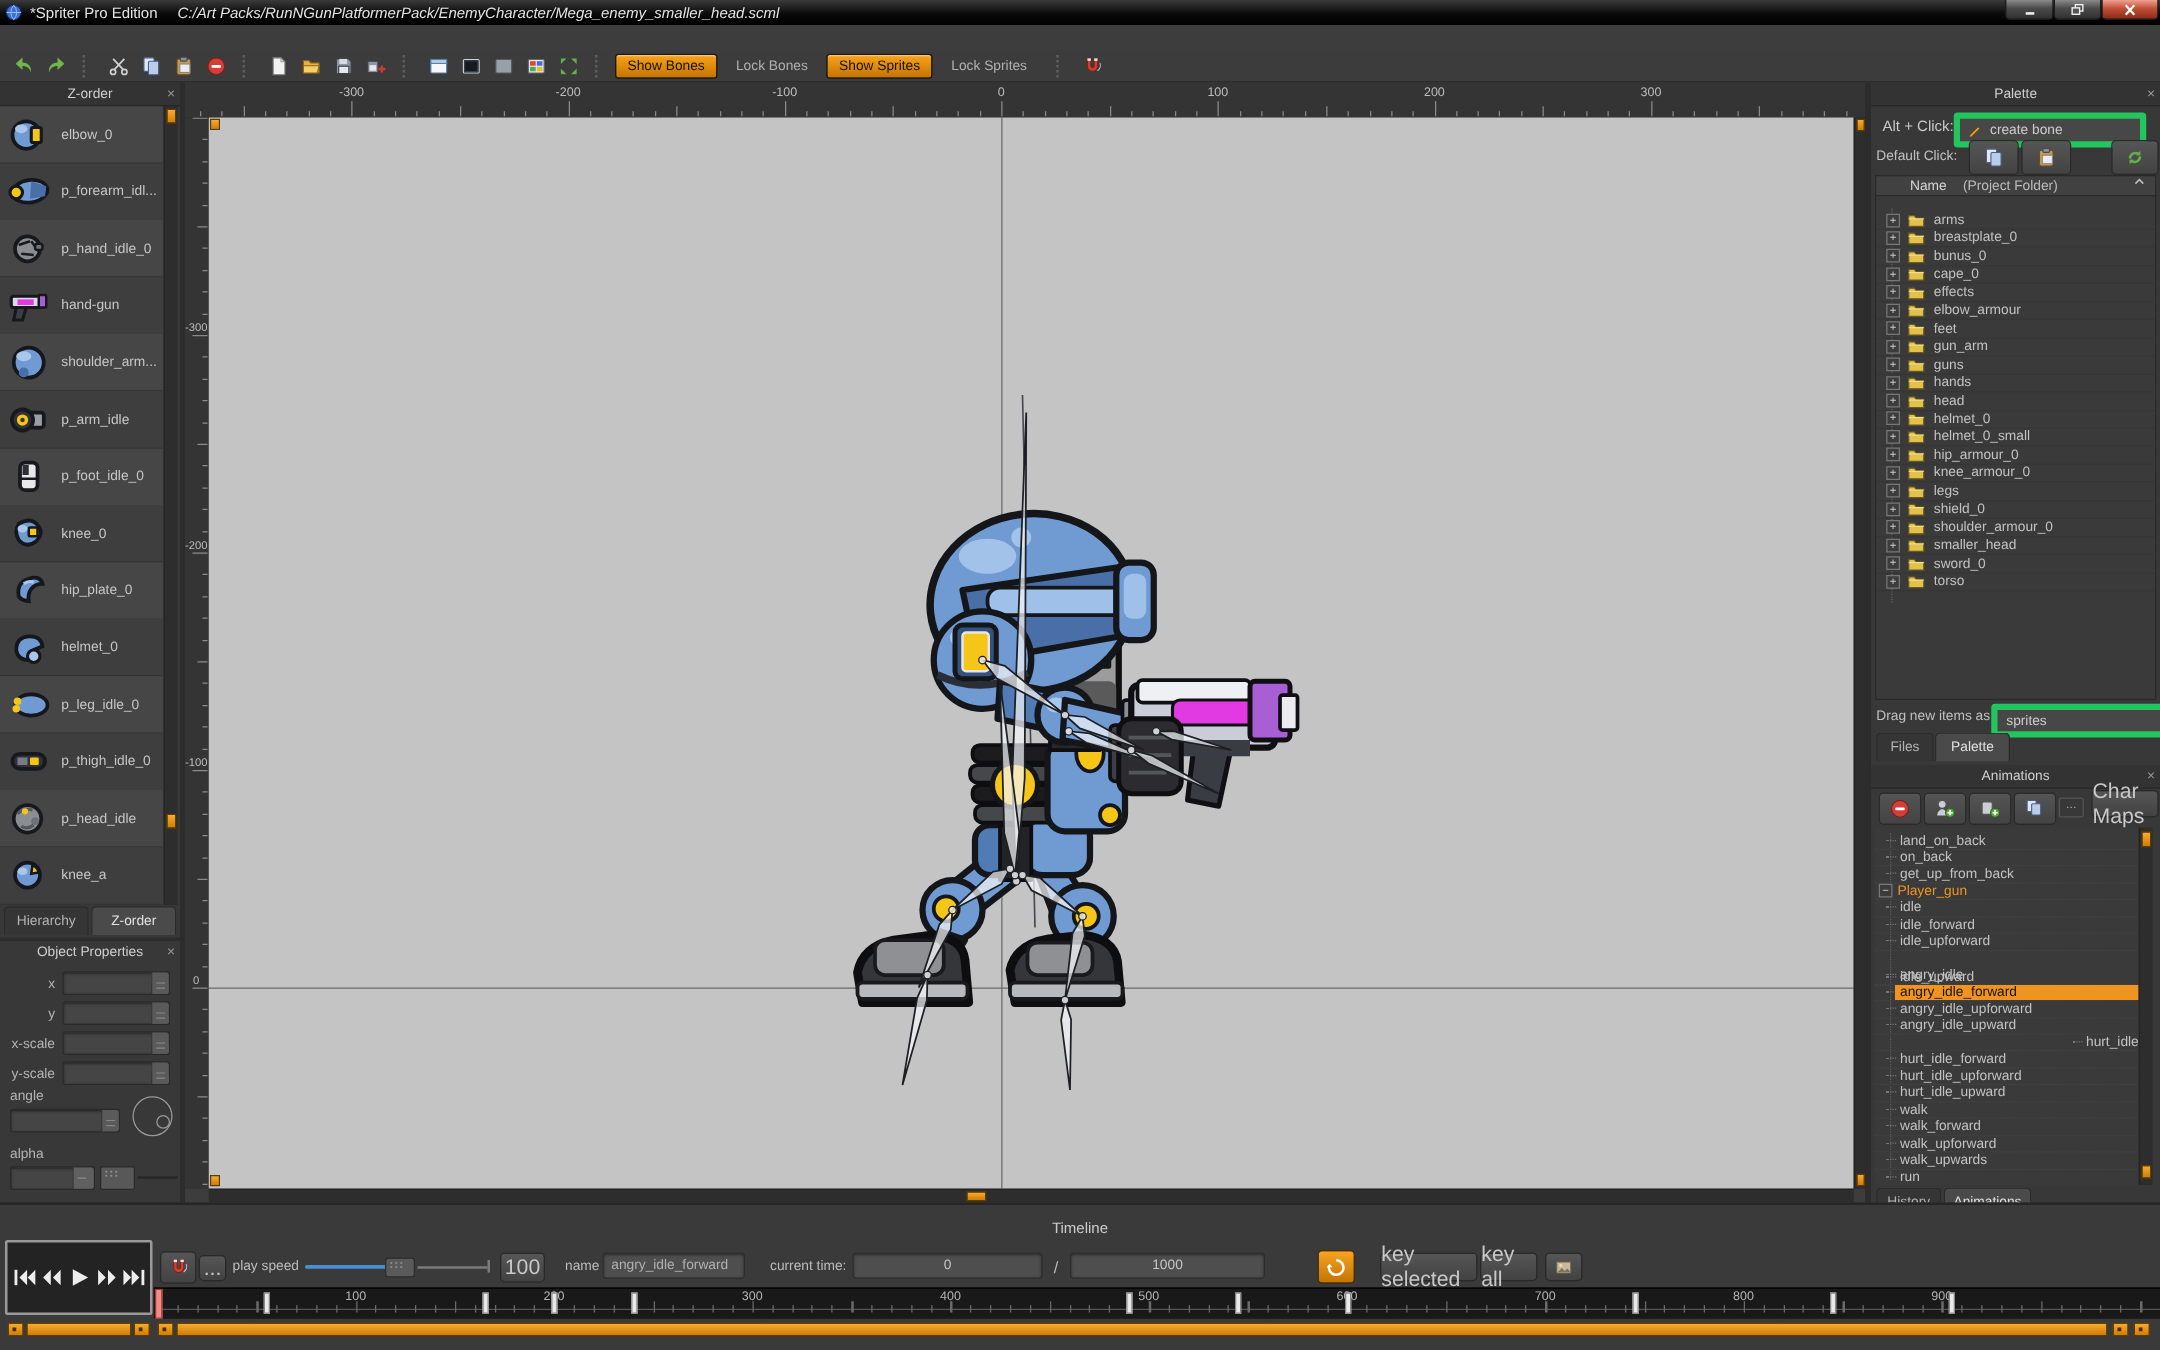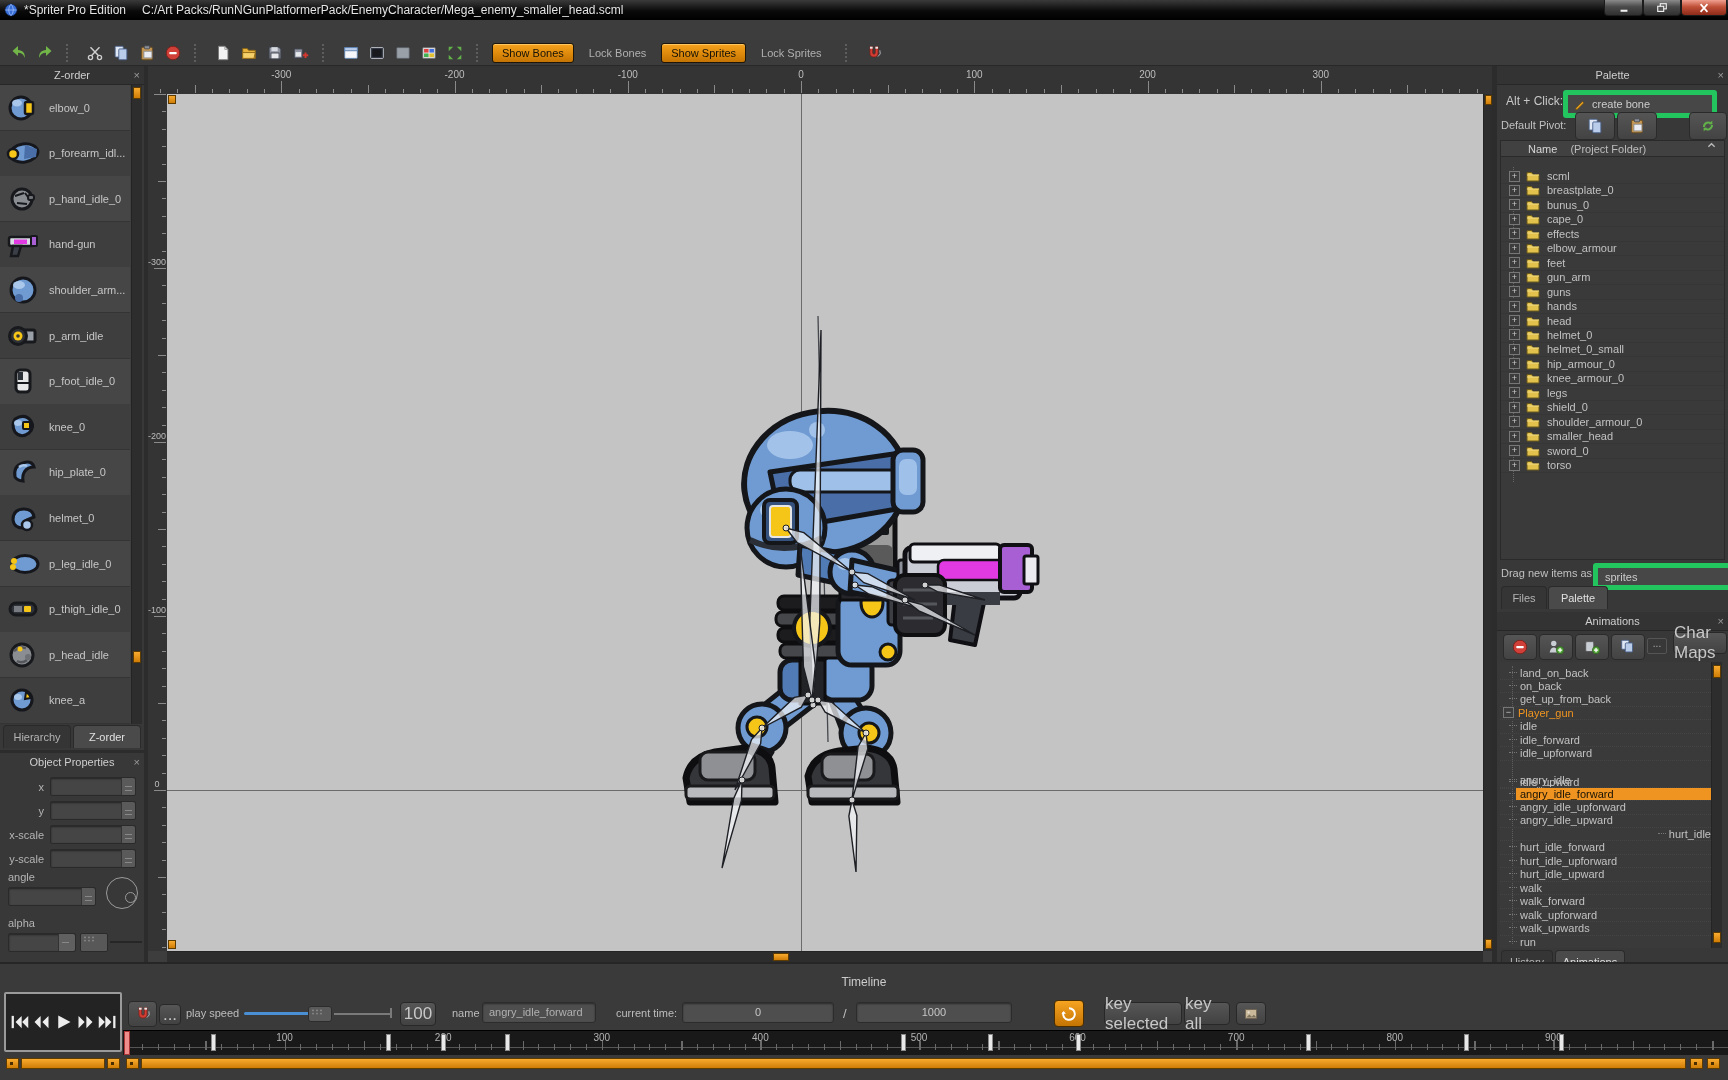--- a/index.html
+++ b/index.html
@@ -77,21 +77,21 @@
 <div id="app">
 
   <div id="titlebar" class="abs">
     <span class="abs" style="left:4px;top:3px;">
         <svg viewBox="0 0 18 18" width="14" height="14" style="display:block">
           <circle cx="9" cy="9" r="7.5" fill="#3a6fd8" stroke="#12316e"></circle>
           <path d="M1.5 9h15M9 1.5a11 11 0 0 1 0 15M9 1.5a11 11 0 0 0 0 15" stroke="#9fc0ff" fill="none" stroke-width="1"></path>
         </svg>
       </span>
     <span class="abs ttl" style="left:24px;">*Spriter Pro Edition</span>
-    <span class="abs ttl" style="left:142px;">C:/Art Packs/RunNGunPlatformerPack/EnemyCharacter/Mega_enemy_smaller_head.scml</span>
+    <span class="abs ttl" style="left:142px;font-style:italic;">C:/Art Packs/RunNGunPlatformerPack/EnemyCharacter/Mega_enemy_smaller_head.scml</span>
     <span class="abs winbtn" style="left:1604px;width:37px;">
         <span>
           <svg viewBox="0 0 18 14" width="18" height="12" style="display:block">
             <rect x="5" y="9" width="8" height="2.4" fill="#f0f0f0"></rect>
           </svg>
         </span>
       </span>
     <span class="abs winbtn" style="left:1643px;width:36px;">
         <span>
           <svg viewBox="0 0 18 14" width="18" height="12" style="display:block">
@@ -701,21 +701,21 @@
     </div>
     <span class="abs" style="left:9px;top:28px;font-size:12px;color:#c8c8c8;">Alt + Click:</span>
     <div class="abs field" style="left:66px;top:24px;width:138px;height:18px;padding-left:6px;gap:5px;">
       <span>
           <svg viewBox="0 0 20 20" width="13" height="13" style="display:block">
             <path d="M3 15.5 13 5.5l2 2L5 17.5l-2.6.6z" fill="#e8a020" stroke="#6b4c10"></path>
           </svg>
         </span>
       <span>create bone</span>
     </div>
-    <span class="abs" style="left:4px;top:53px;font-size:11px;color:#c0c0c0;">Default Pivot:</span>
+    <span class="abs" style="left:4px;top:53px;font-size:11px;color:#c0c0c0;">Default Click:</span>
     <div class="abs sqbtn" style="left:78px;top:46px;width:38px;height:26px;">
         <span>
           <svg viewBox="0 0 20 20" width="18" height="18" style="display:block">
             <rect x="3.5" y="2.5" width="9" height="12" rx="1" fill="#dfe8f4" stroke="#4a618c"></rect>
             <rect x="7.5" y="5.5" width="9" height="12" rx="1" fill="#b9cdea" stroke="#4a618c"></rect>
           </svg>
         </span>
       </div>
     <div class="abs sqbtn" style="left:120px;top:46px;width:38px;height:26px;">
         <span>
@@ -748,21 +748,21 @@
     <div id="foldertree" class="abs" style="left:3px;top:90px;width:223px;height:402px;background:#3a3a3a;border:1px solid #2a2a2a;overflow:hidden;">
         <div style="position: absolute; left: 12px; top: 10px; width: 0px; height: 315.45px; border-left: 1px dotted rgb(102, 102, 102);"></div>
         <div class="trow" style="top: 12px; height: 14px; border-bottom: 1px solid rgb(54, 54, 54);">
           <span class="plusbox" style="margin-left:8px;">+</span>
           <span style="margin-left:6px;flex:0 0 auto;">
             <svg viewBox="0 0 14 12" width="14" height="12" style="display:block">
               <path d="M1 2.5h4.5L7 4.5h6V11H1z" fill="#e2c14d" stroke="#6b5a1a"></path>
               <path d="M1 5h12" stroke="#f2dd8a"></path>
             </svg>
           </span>
-          <span style="margin-left:7px;">scml</span>
+          <span style="margin-left:7px;">arms</span>
         </div>
         <div class="trow" style="top: 26.45px; height: 14px; border-bottom: 1px solid rgb(54, 54, 54);">
           <span class="plusbox" style="margin-left:8px;">+</span>
           <span style="margin-left:6px;flex:0 0 auto;">
             <svg viewBox="0 0 14 12" width="14" height="12" style="display:block">
               <path d="M1 2.5h4.5L7 4.5h6V11H1z" fill="#e2c14d" stroke="#6b5a1a"></path>
               <path d="M1 5h12" stroke="#f2dd8a"></path>
             </svg>
           </span>
           <span style="margin-left:7px;">breastplate_0</span>

